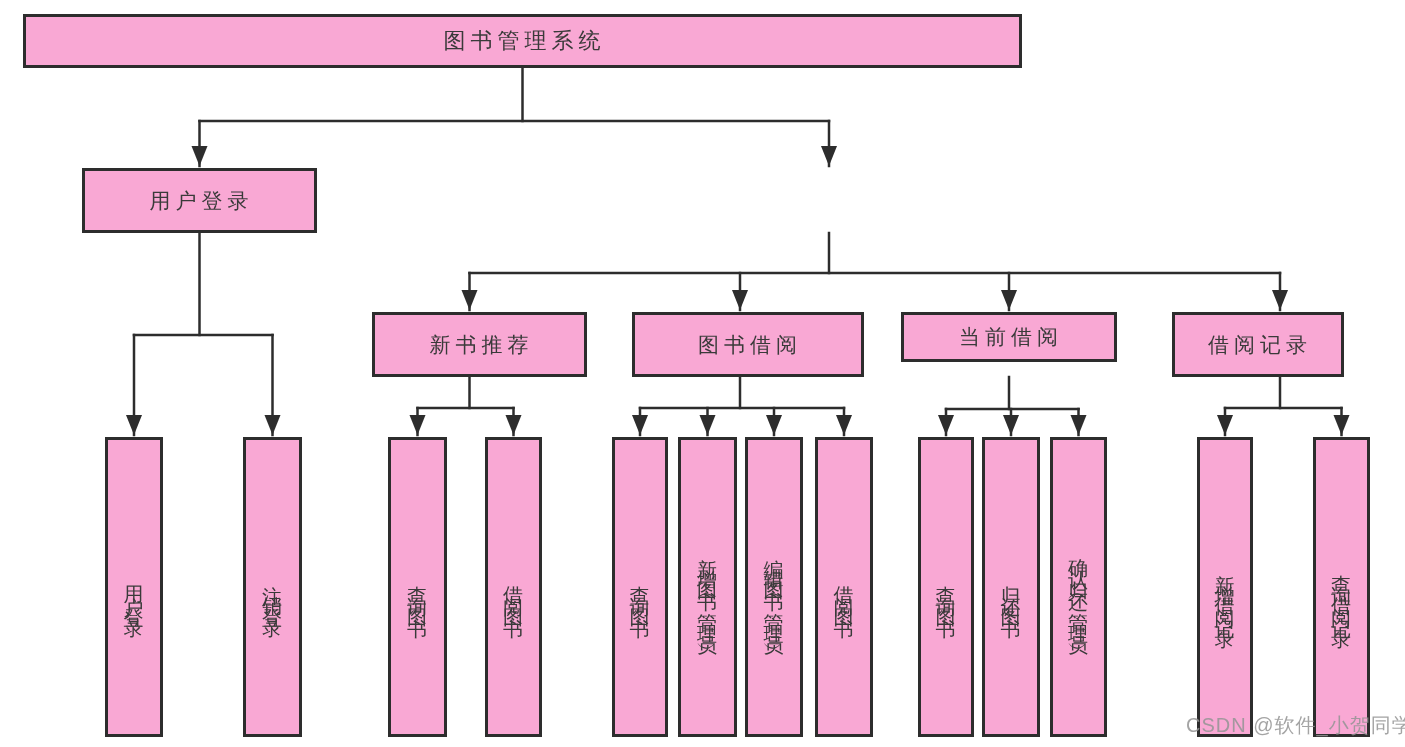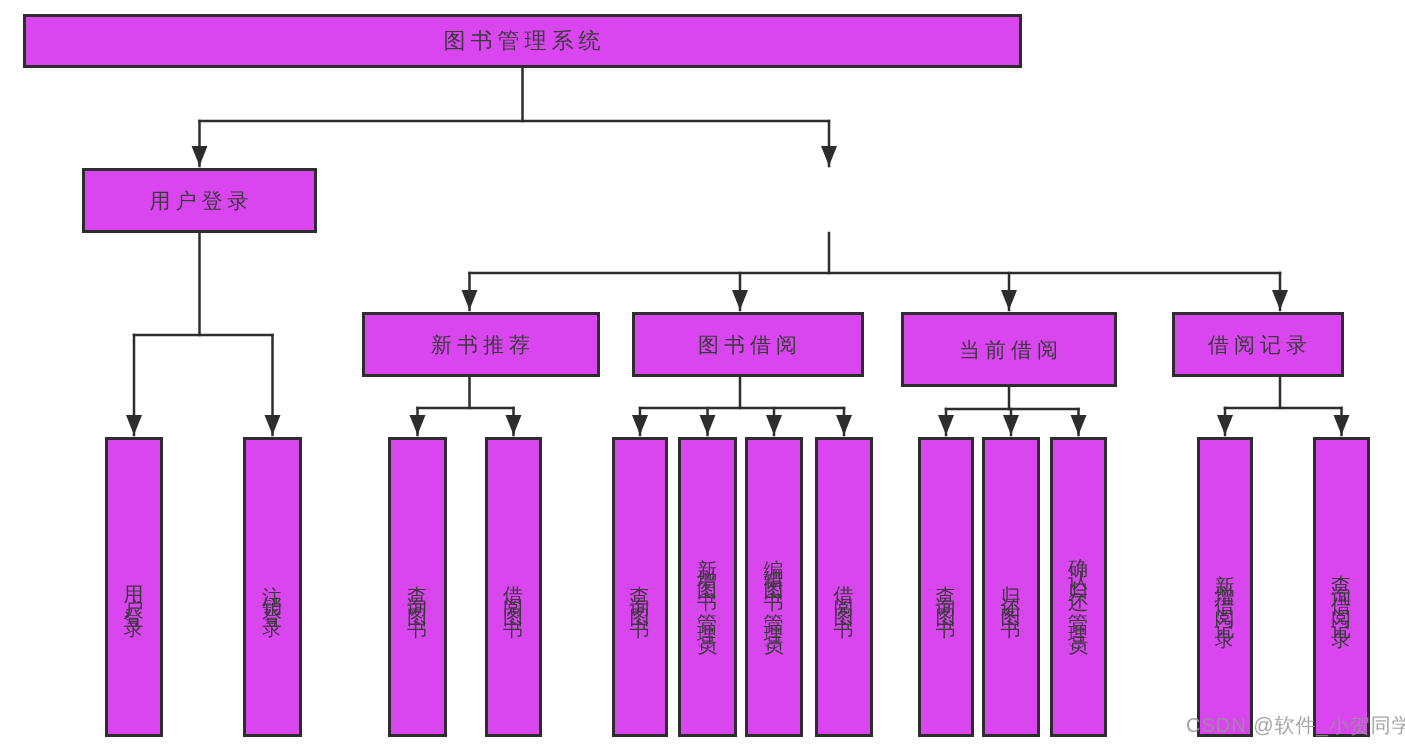--- a/index.html
+++ b/index.html
@@ -9,21 +9,21 @@
     height: 747px;
     background: #ffffff;
     overflow: hidden;
     font-family: "Liberation Sans", "DejaVu Sans", sans-serif;
   }
   #wires { position: absolute; left: 0; top: 0; width: 1405px; height: 747px; }
   .node {
     position: absolute;
     box-sizing: border-box;
     border: 3px solid #2d2d2d;
-    background: #d946ef;
+    background: #f9a8d4;
     display: flex;
     align-items: center;
     justify-content: center;
     color: #3a3a3a;
   }
   .h .lbl {
     font-size: 21px;
     letter-spacing: 5px;
     white-space: nowrap;
     transform: translateX(2px); 
@@ -104,27 +104,27 @@
   </svg>
 
   <div class="node h title" style="left:23px;top:14px;width:999px;height:54px">
     <span class="lbl">图书管理系统</span>
   </div>
 
   <div class="node h" style="left:82px;top:168px;width:235px;height:65px">
     <span class="lbl">用户登录</span>
   </div>
 
-  <div class="node h" style="left:362px;top:312px;width:238px;height:65px">
+  <div class="node h" style="left:372px;top:312px;width:215px;height:65px">
     <span class="lbl">新书推荐</span>
   </div>
   <div class="node h" style="left:632px;top:312px;width:232px;height:65px">
     <span class="lbl">图书借阅</span>
   </div>
-  <div class="node h" style="left:901px;top:312px;width:216px;height:75px">
+  <div class="node h" style="left:901px;top:312px;width:216px;height:50px">
     <span class="lbl">当前借阅</span>
   </div>
   <div class="node h" style="left:1172px;top:312px;width:172px;height:65px">
     <span class="lbl">借阅记录</span>
   </div>
 
   <div class="node vert" style="left:105px;top:437px;width:58px;height:300px">
     <span class="lbl">用户登录</span>
   </div>
   <div class="node vert" style="left:243px;top:437px;width:59px;height:300px">

